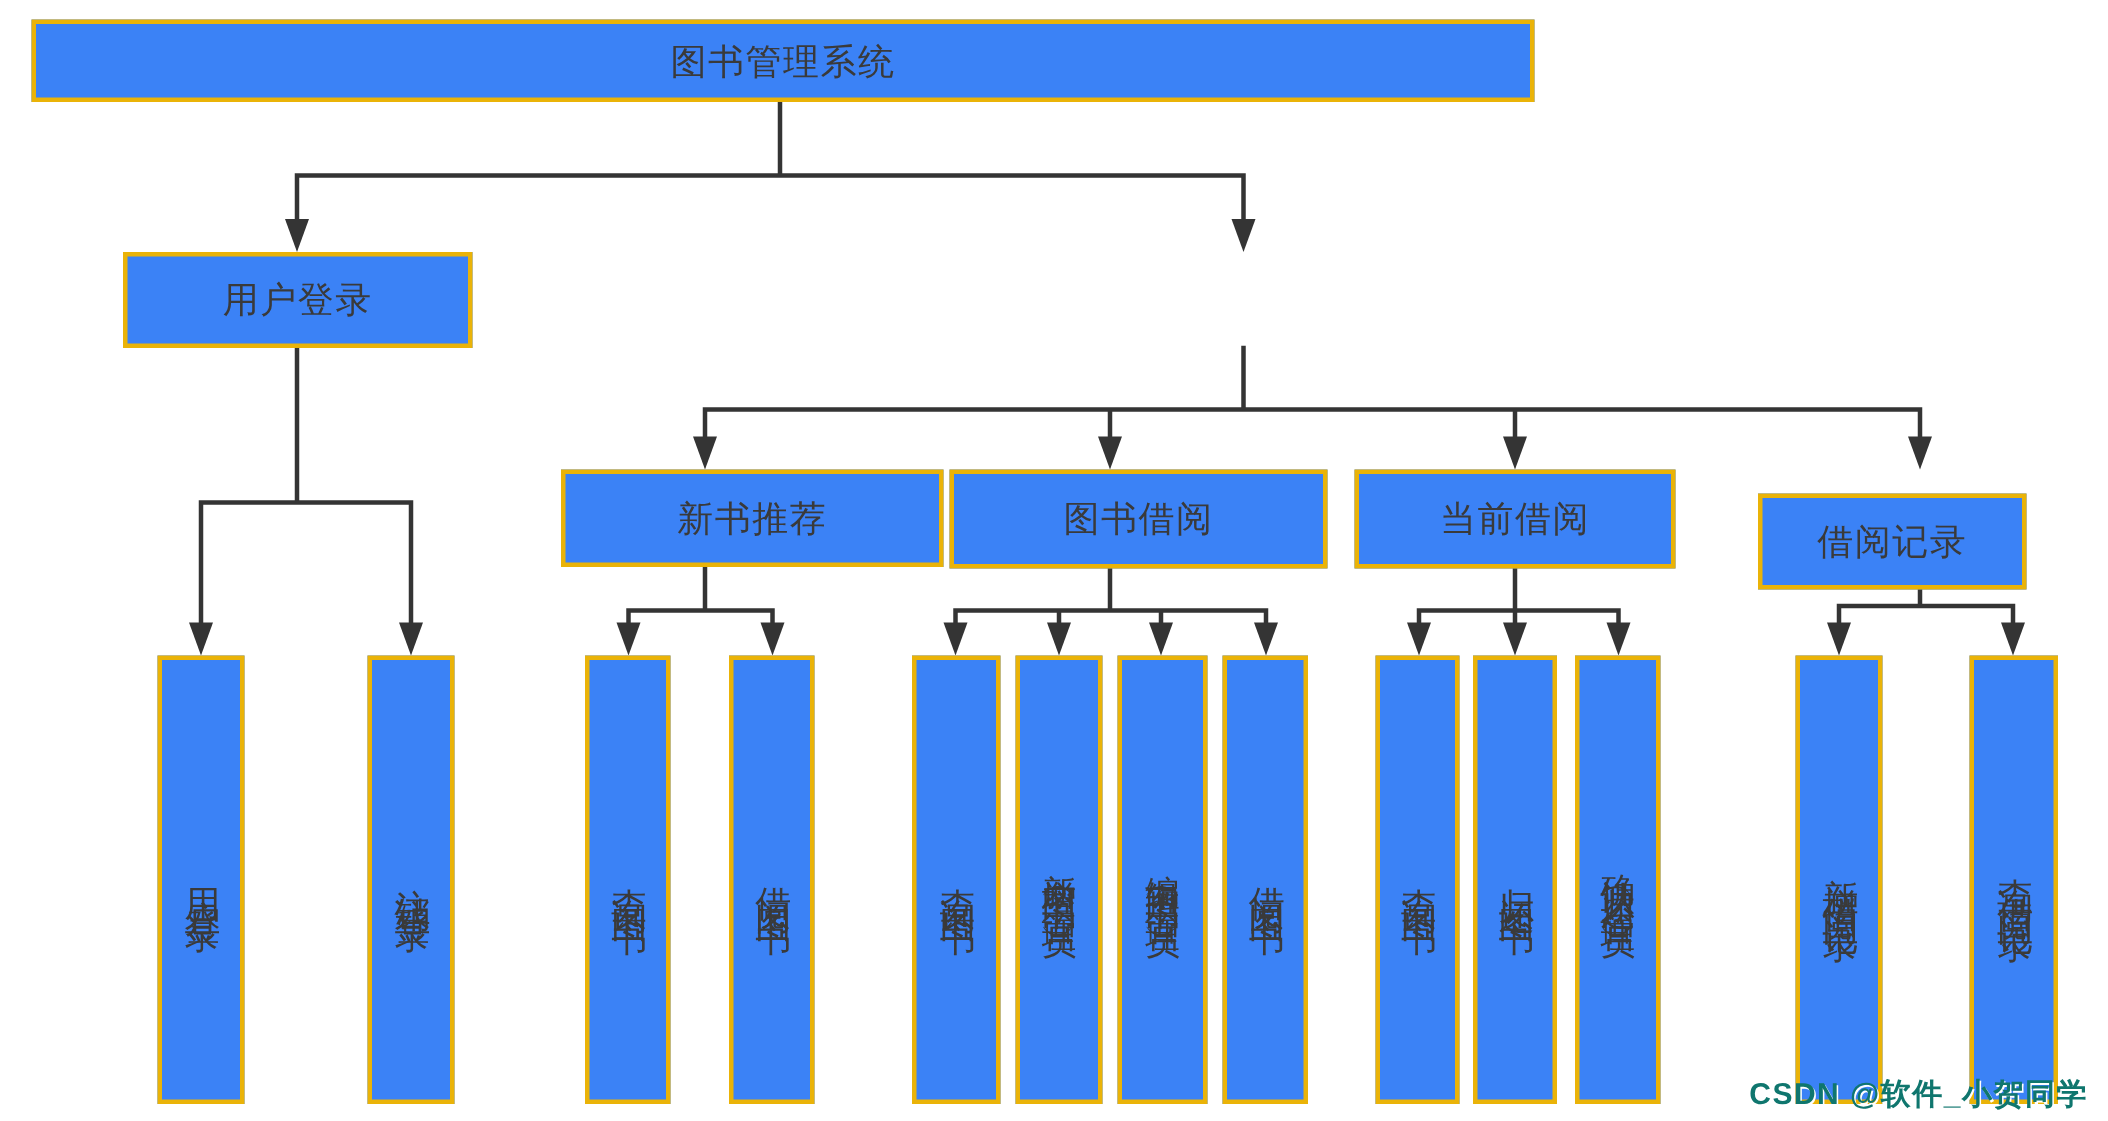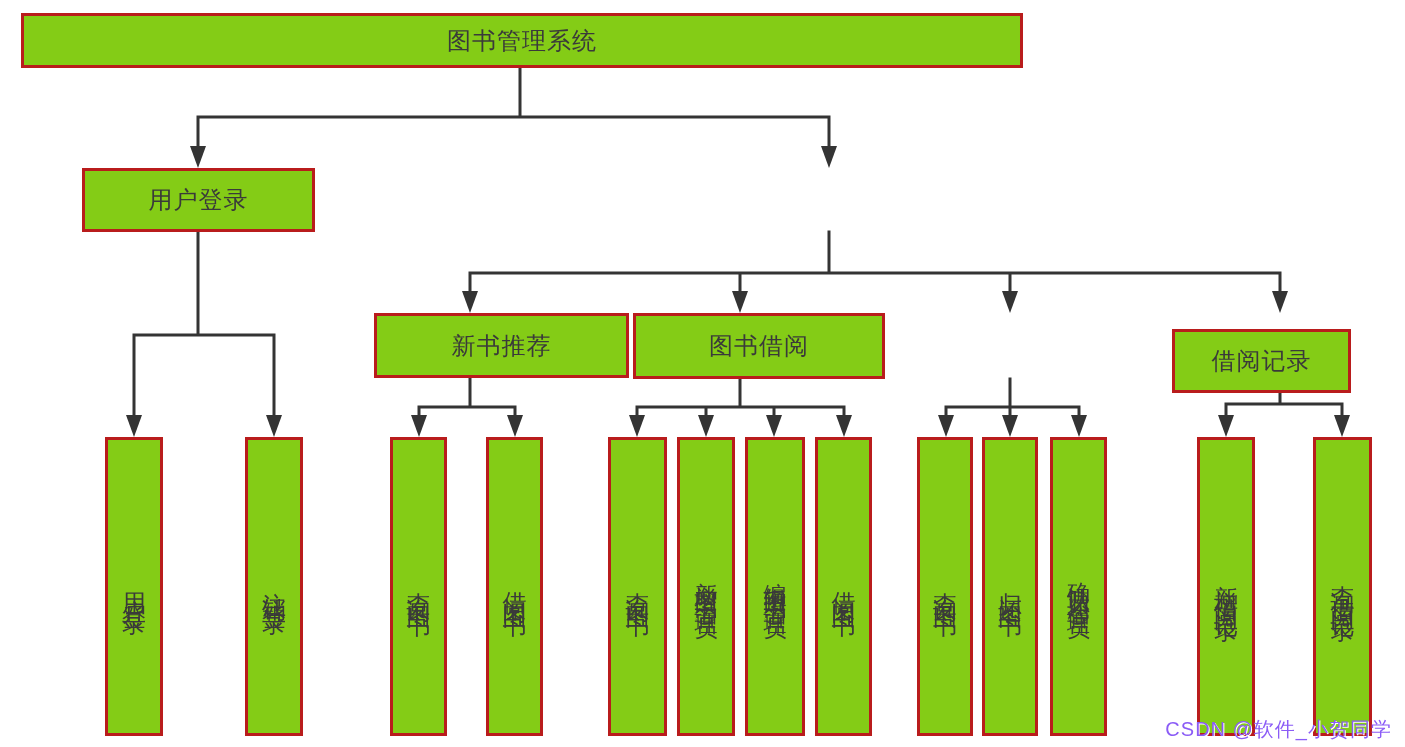--- a/index.html
+++ b/index.html
@@ -9,22 +9,22 @@
     background: #ffffff;
     font-family: "Liberation Sans", sans-serif;
     position: relative;
     overflow: hidden;
   }
   .stage { position: absolute; left: 0; top: 0; width: 1405px; height: 747px; }
   svg.wires { position: absolute; left: 0; top: 0; z-index: 1; }
 
   .node {
     position: absolute;
-    background: #84cc16;
-    border: 3px solid #b91c1c;
+    background: #3b82f6;
+    border: 3px solid #eab308;
     color: #3a3a3a;
     display: flex;
     align-items: center;
     justify-content: center;
     z-index: 2;
   }
   .hnode { font-size: 24px; letter-spacing: 1px; white-space: nowrap; }
 
   .vnode span {
     writing-mode: vertical-rl;
@@ -57,24 +57,25 @@
   #n-leaf-9  { left: 982px; width: 56px; }
   #n-leaf-10 { left: 1050px; width: 57px; }
   #n-leaf-11 { left: 1197px; }
   #n-leaf-12 { left: 1313px; width: 59px; }
 
   .watermark {
     position: absolute;
     right: 13px; bottom: 4px;
     font-size: 20px;
     letter-spacing: 1px;
-    color: #8b5cf6;
+    color: #0f766e;
     text-shadow: 1px 1px 0 #ffffff;
     z-index: 5;
     white-space: nowrap;
+    font-weight: bold;
   }
 </style>
 </head>
 <body>
 
 <div class="stage">
 
   <svg class="wires" width="1405" height="747" viewBox="0 0 1405 747">
     <g stroke="#343434" stroke-width="3" fill="none" stroke-linecap="square">
 
@@ -114,20 +115,21 @@
       <polygon points="1334,415 1350,415 1342,437"></polygon>
     </g>
   </svg>
 
   <div class="node hnode" id="n-root">图书管理系统</div>
 
   <div class="node hnode" id="n-l2-0">用户登录</div>
 
   <div class="node hnode" id="n-l3-0">新书推荐</div>
   <div class="node hnode" id="n-l3-1">图书借阅</div>
+  <div class="node hnode" id="n-l3-2">当前借阅</div>
   <div class="node hnode" id="n-l3-3">借阅记录</div>
 
   <div class="node vnode leaf" id="n-leaf-0">
     <span>用户登录</span>
   </div>
   <div class="node vnode leaf" id="n-leaf-1">
     <span>注销登录</span>
   </div>
   <div class="node vnode leaf" id="n-leaf-2">
     <span>查询图书</span>

